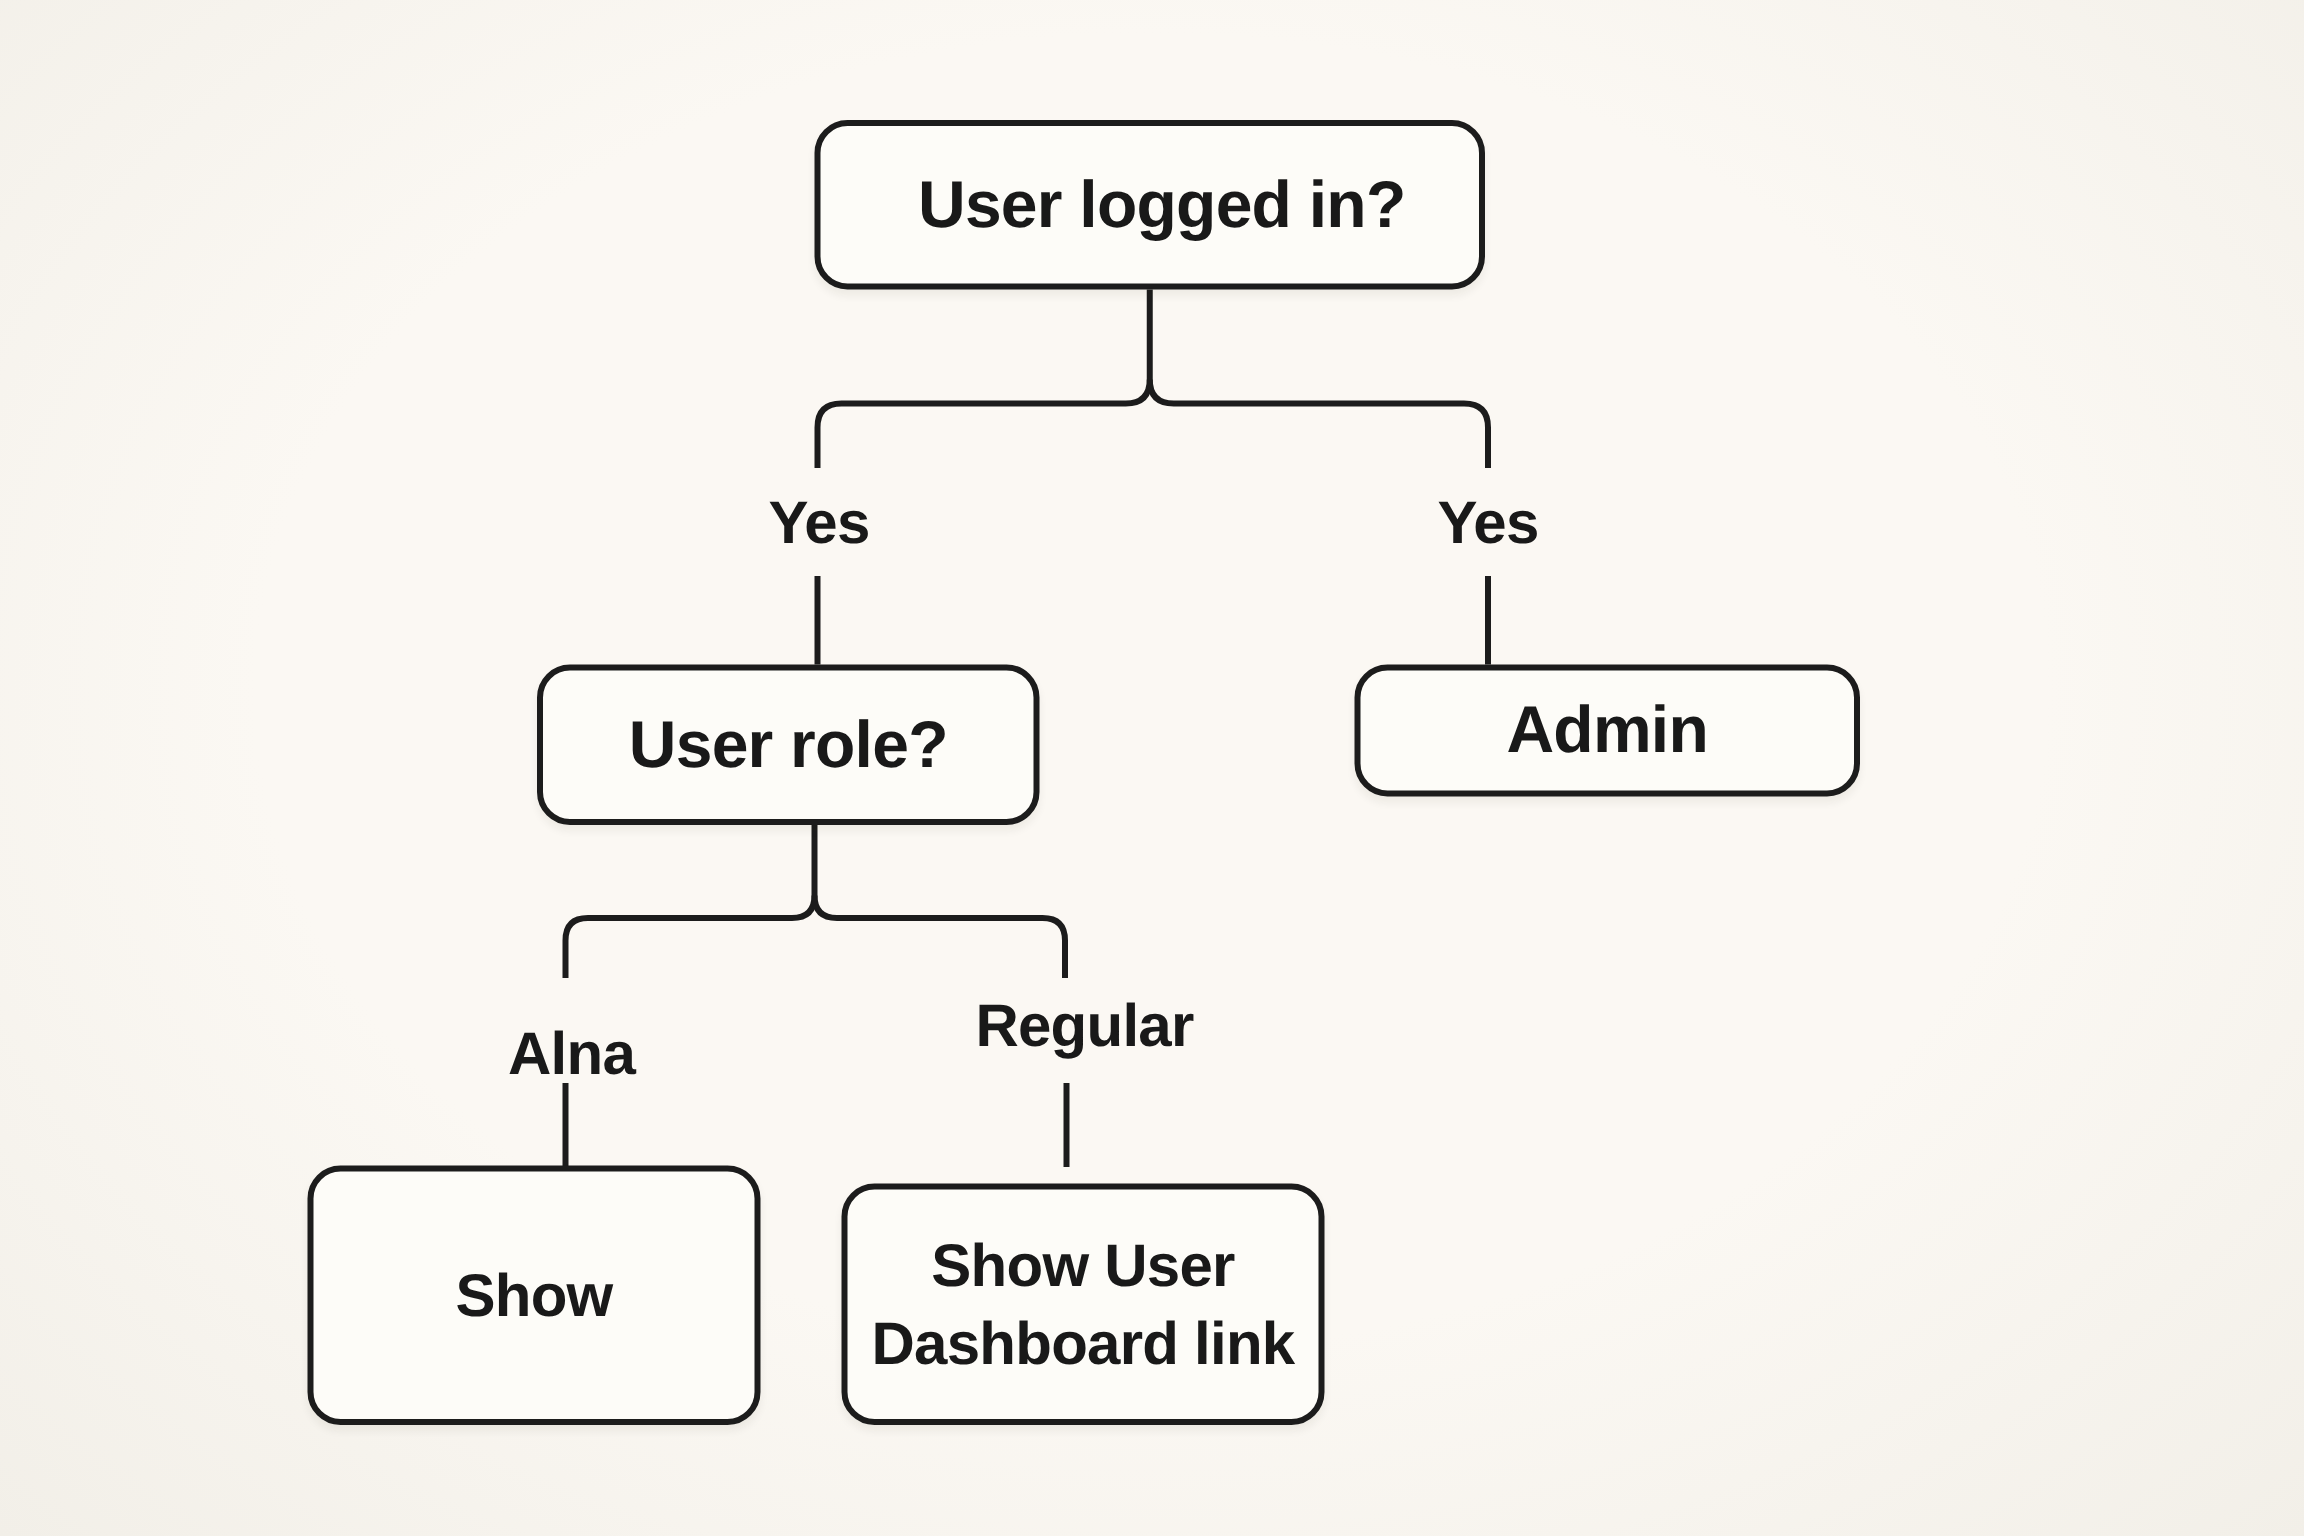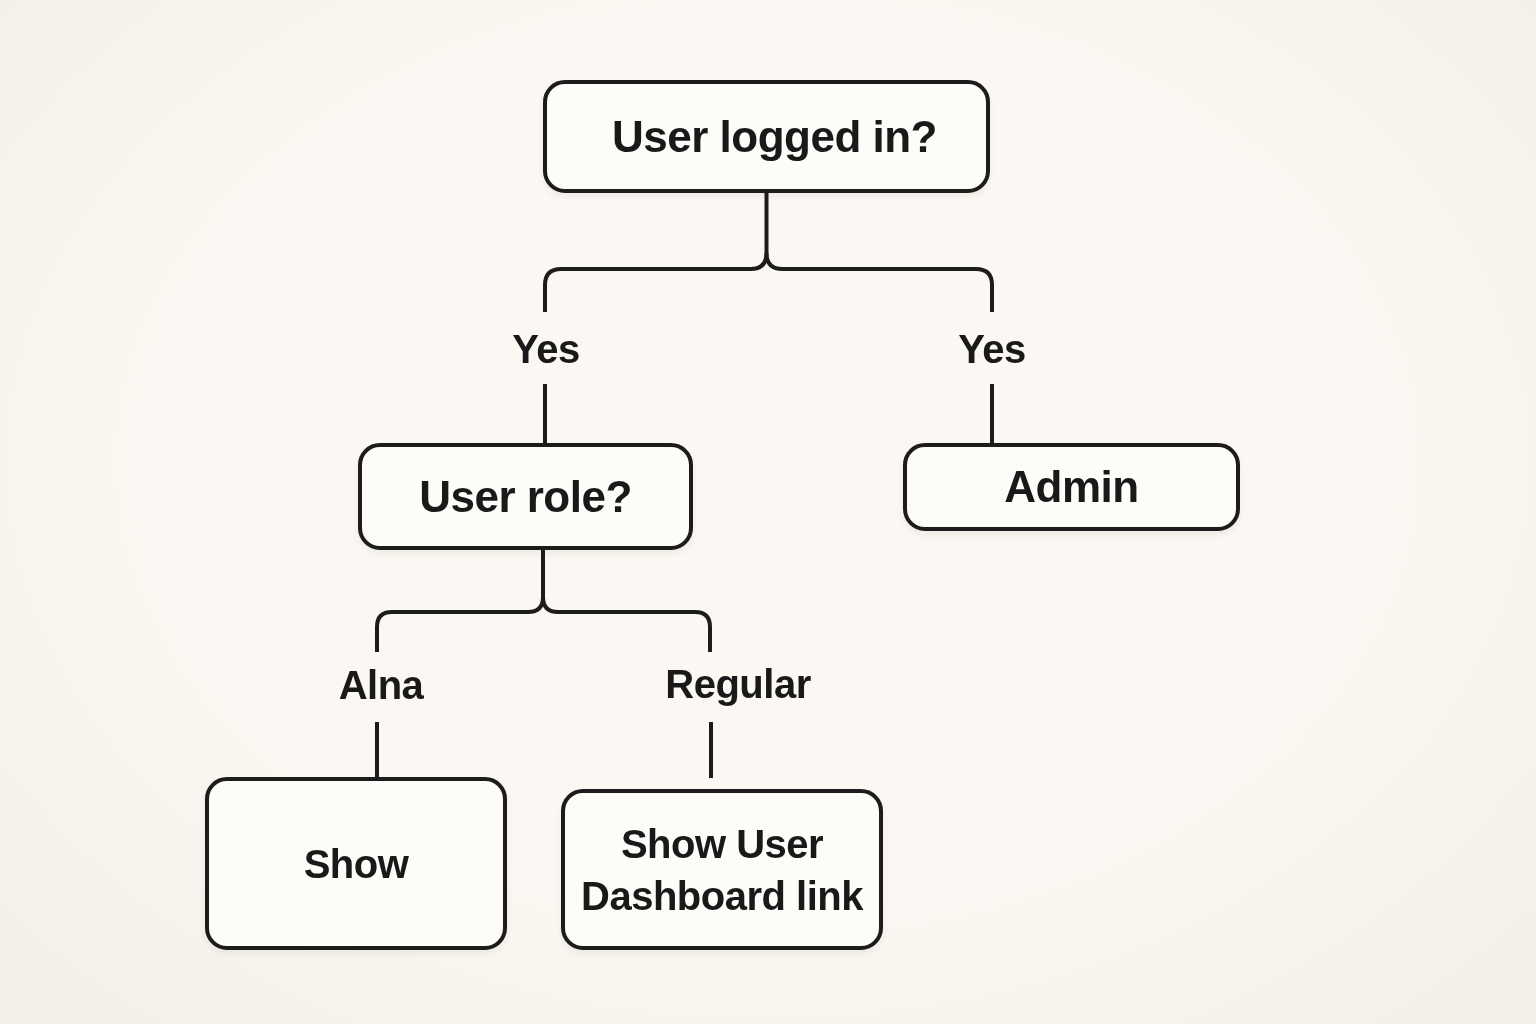--- a/index.html
+++ b/index.html
@@ -56,22 +56,22 @@
     letter-spacing: -0.5px;
     white-space: nowrap;
   }
   #node-root            { left: 543px; top: 80px;  width: 447px; height: 113px; padding-left: 16px; }
   #node-user-role       { left: 358px; top: 443px; width: 335px; height: 107px; }
   #node-admin           { left: 903px; top: 443px; width: 337px; height: 88px; }
   #node-show-admin      { left: 205px; top: 777px; width: 302px; height: 173px; }
   #node-show-dashboard  { left: 561px; top: 776px; width: 322px; height: 161px; margin-top: 13px; }
   #label-yes-left   { left: 546px; top: 327px; }
   #label-yes-right  { left: 992px; top: 327px; }
-  #label-alna       { left: 381px; top: 663px; }
-  #label-regular    { left: 738px; top: 662px; text-align: right; }
+  #label-alna       { left: 381px; top: 681px; }
+  #label-regular    { left: 723px; top: 662px; text-align: right; }
 </style>
 </head>
 <body>
 
 <div class="canvas">
 
   <svg class="edges" viewBox="0 0 1536 1024" xmlns="http://www.w3.org/2000/svg">
 
     <path d="M766.5,193 V253 Q766.5,269 750.5,269 H561 Q545,269 545,285 V312"></path>
     <path d="M766.5,253 Q766.5,269 782.5,269 H976 Q992,269 992,285 V312"></path>

